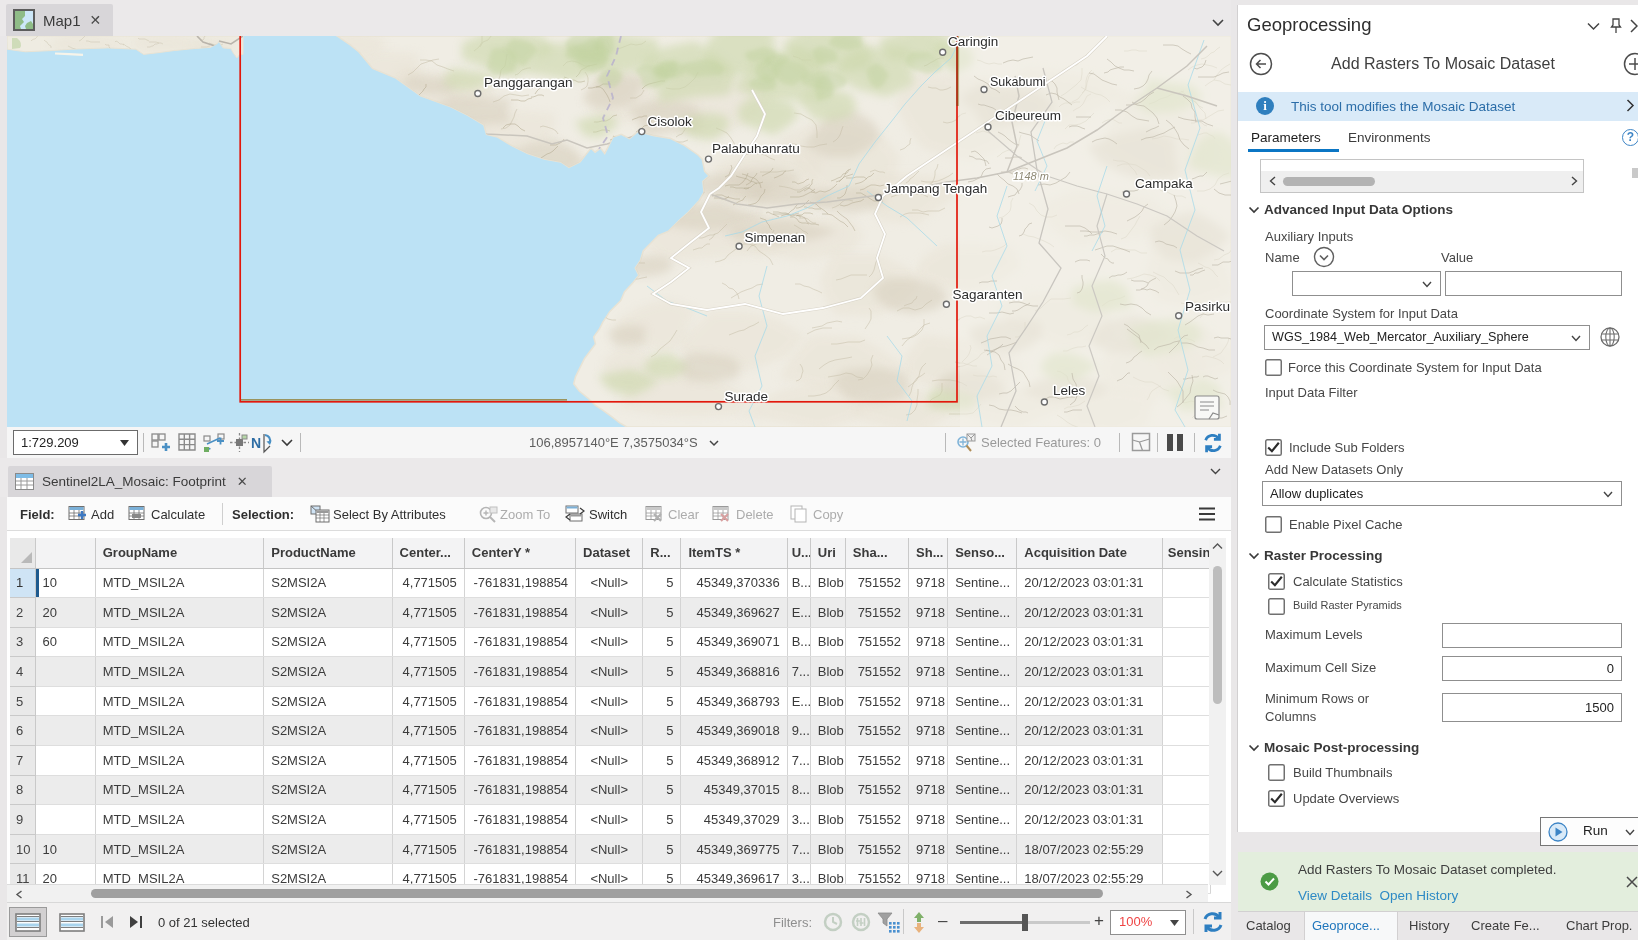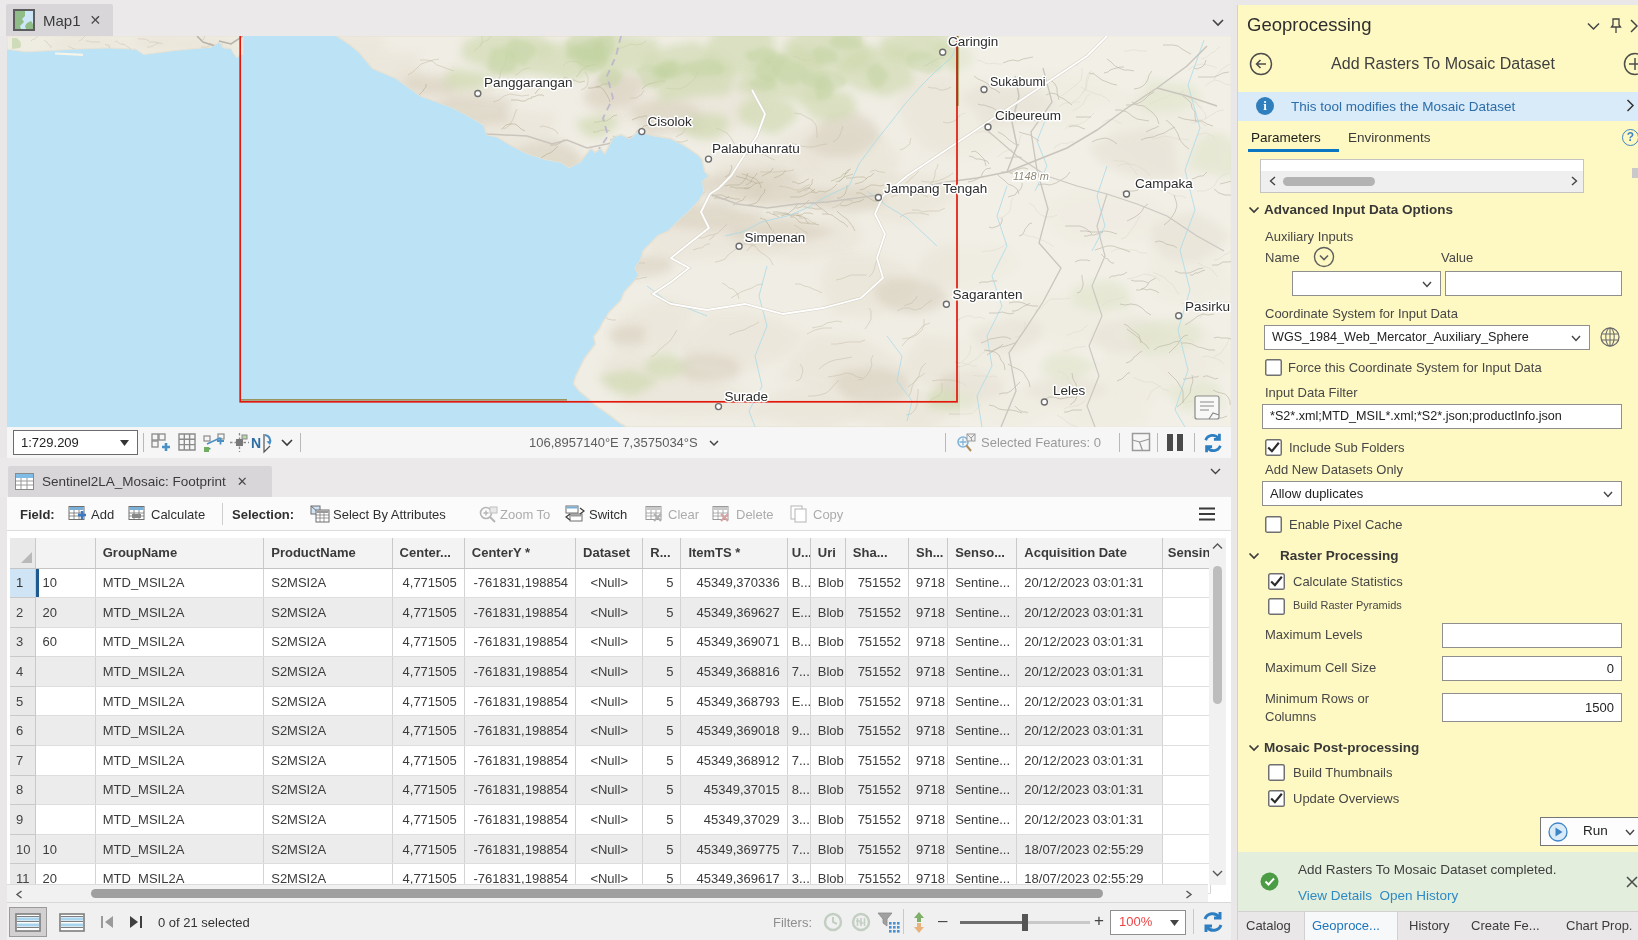--- a/index.html
+++ b/index.html
@@ -38,21 +38,21 @@
   #tbl td:nth-child(10){padding:0 2px 0 4px;} #tbl td:nth-child(16){padding:0 0 0 5px;} #tbl tr.hd td { height:30px; font-weight:bold; background:#f3f3f4; border-right:1px solid #c9c9c9; border-bottom:1px solid #c4c4c4; color:#3a3a3a; }
   #tbl td.rn { background:#e9e9e9; border-right:1px solid #c9c9c9; border-bottom:1px solid #c9c9c9; text-align:left; padding-left:6px; color:#444; }
   #tbl tr.alt td { background:#ececec; }
   #tbl tr.alt td.rn, #tbl tr td.rn { background:#e9e9e9; }
   #tbl td.num { text-align:right; }
   #tbl td.ctr { text-align:center; }
   #hscroll { position:absolute; left:0px; top:353px; width:1201px; height:18px; background:#f1f1f1; border-top:1px solid #dcdcdc; }
 
   #tblbottom { left:7px; top:902px; width:1224px; height:38px; background:#f1f0f0; border-top:1px solid #d8d8d8; }
 
-  #panel { left:1237px; top:0; width:401px; height:940px; background:#fef9c3; border-left:1px solid #d2d0d1; }
+  #panel { left:1237px; top:0; width:401px; height:832px; background:#ffffff; border-left:1px solid #d2d0d1; }
 </style>
 </head>
 <body>
   <div class="abs" id="maptabbar"></div>
   <div class="abs" id="maptab">
     <svg width="22" height="22" style="margin-left:7px" viewBox="0 0 22 22">
       <rect x="1" y="1" width="20" height="20" fill="#cde7f8" stroke="#5c5c5c" stroke-width="2"></rect>
       <path d="M2 2 h10 v5 l-3 3 l2 3 l-4 4 l1 3 h-6 Z" fill="#8fbc87"></path>
       <path d="M14 14 l4 -2 l2 3 v5 h-7 l-1 -3 Z" fill="#8fbc87"></path>
     </svg>
@@ -1156,38 +1156,37 @@
     <svg style="position:absolute;left:361px;top:326px" width="22" height="22" viewBox="0 0 22 22">
       <circle cx="11" cy="11" r="9" fill="none" stroke="#6d6d6d" stroke-width="1.3"></circle>
       <ellipse cx="11" cy="11" rx="4.2" ry="9" fill="none" stroke="#6d6d6d" stroke-width="1.1"></ellipse>
       <path d="M2 8 H20 M2 14 H20 M11 2 V20" stroke="#6d6d6d" stroke-width="1.1" fill="none"></path>
     </svg>
     <svg style="position:absolute;left:27px;top:359px" width="17" height="17" viewBox="0 0 16 16">
       <rect x="0.7" y="0.7" width="14.6" height="14.6" rx="1.5" fill="#fff" stroke="#707070" stroke-width="1.4"></rect>
     </svg>
     <div style="position:absolute;left:50px;top:360px;font-size:13px;color:#474747">Force this Coordinate System for Input Data</div>
     <div style="position:absolute;left:27px;top:385px;font-size:13px;color:#474747">Input Data Filter</div>
-    <div style="position:absolute;left:24px;top:404px;width:360px;height:25px;background:#fff;border:1px solid #8f8f8f;font-size:12.6px;color:#222;line-height:23px;padding:0 7px;text-align:left;white-space:nowrap;overflow:hidden">*S2*.xml;MTD_MSIL*.xml;*S2*.json;productInfo.json</div>
     <svg style="position:absolute;left:27px;top:439px" width="17" height="17" viewBox="0 0 16 16">
       <rect x="0.7" y="0.7" width="14.6" height="14.6" rx="1.5" fill="#fff" stroke="#707070" stroke-width="1.4"></rect>
       <path d="M3 8 L6.5 11.5 L13 3.5" stroke="#2b2b2b" stroke-width="2" fill="none"></path>
     </svg>
     <div style="position:absolute;left:51px;top:440px;font-size:13px;color:#474747">Include Sub Folders</div>
     <div style="position:absolute;left:27px;top:462px;font-size:13px;color:#474747">Add New Datasets Only</div>
     <div style="position:absolute;left:24px;top:481px;width:360px;height:25px;background:#fff;border:1px solid #8f8f8f;font-size:13px;color:#222;line-height:23px;padding:0 7px;white-space:nowrap;overflow:hidden">Allow duplicates<svg style="position:absolute;right:8px;top:9px" width="10" height="7">
         <path d="M1 1 L5 5.5 L9 1" stroke="#444" stroke-width="1.4" fill="none"></path>
       </svg></div>
     <svg style="position:absolute;left:27px;top:516px" width="17" height="17" viewBox="0 0 16 16">
       <rect x="0.7" y="0.7" width="14.6" height="14.6" rx="1.5" fill="#fff" stroke="#707070" stroke-width="1.4"></rect>
     </svg>
     <div style="position:absolute;left:51px;top:517px;font-size:13px;color:#474747">Enable Pixel Cache</div>
     <svg style="position:absolute;left:10px;top:552px" width="12" height="8">
       <path d="M1.5 1.5 L6 6 L10.5 1.5" stroke="#3a3a3a" stroke-width="1.7" fill="none"></path>
     </svg>
-    <div style="position:absolute;left:42px;top:548px;font-size:13.5px;font-weight:bold;color:#383838">Raster Processing</div>
+    <div style="position:absolute;left:26px;top:548px;font-size:13.5px;font-weight:bold;color:#383838">Raster Processing</div>
     <svg style="position:absolute;left:30px;top:573px" width="17" height="17" viewBox="0 0 16 16">
       <rect x="0.7" y="0.7" width="14.6" height="14.6" rx="1.5" fill="#fff" stroke="#707070" stroke-width="1.4"></rect>
       <path d="M3 8 L6.5 11.5 L13 3.5" stroke="#2b2b2b" stroke-width="2" fill="none"></path>
     </svg>
     <div style="position:absolute;left:55px;top:574px;font-size:13px;color:#474747">Calculate Statistics</div>
     <svg style="position:absolute;left:30px;top:598px" width="17" height="17" viewBox="0 0 16 16">
       <rect x="0.7" y="0.7" width="14.6" height="14.6" rx="1.5" fill="#fff" stroke="#707070" stroke-width="1.4"></rect>
     </svg>
     <div style="position:absolute;left:55px;top:599px;font-size:11px;color:#474747">Build Raster Pyramids</div>
     <div style="position:absolute;left:27px;top:627px;font-size:13px;color:#474747">Maximum Levels</div>

